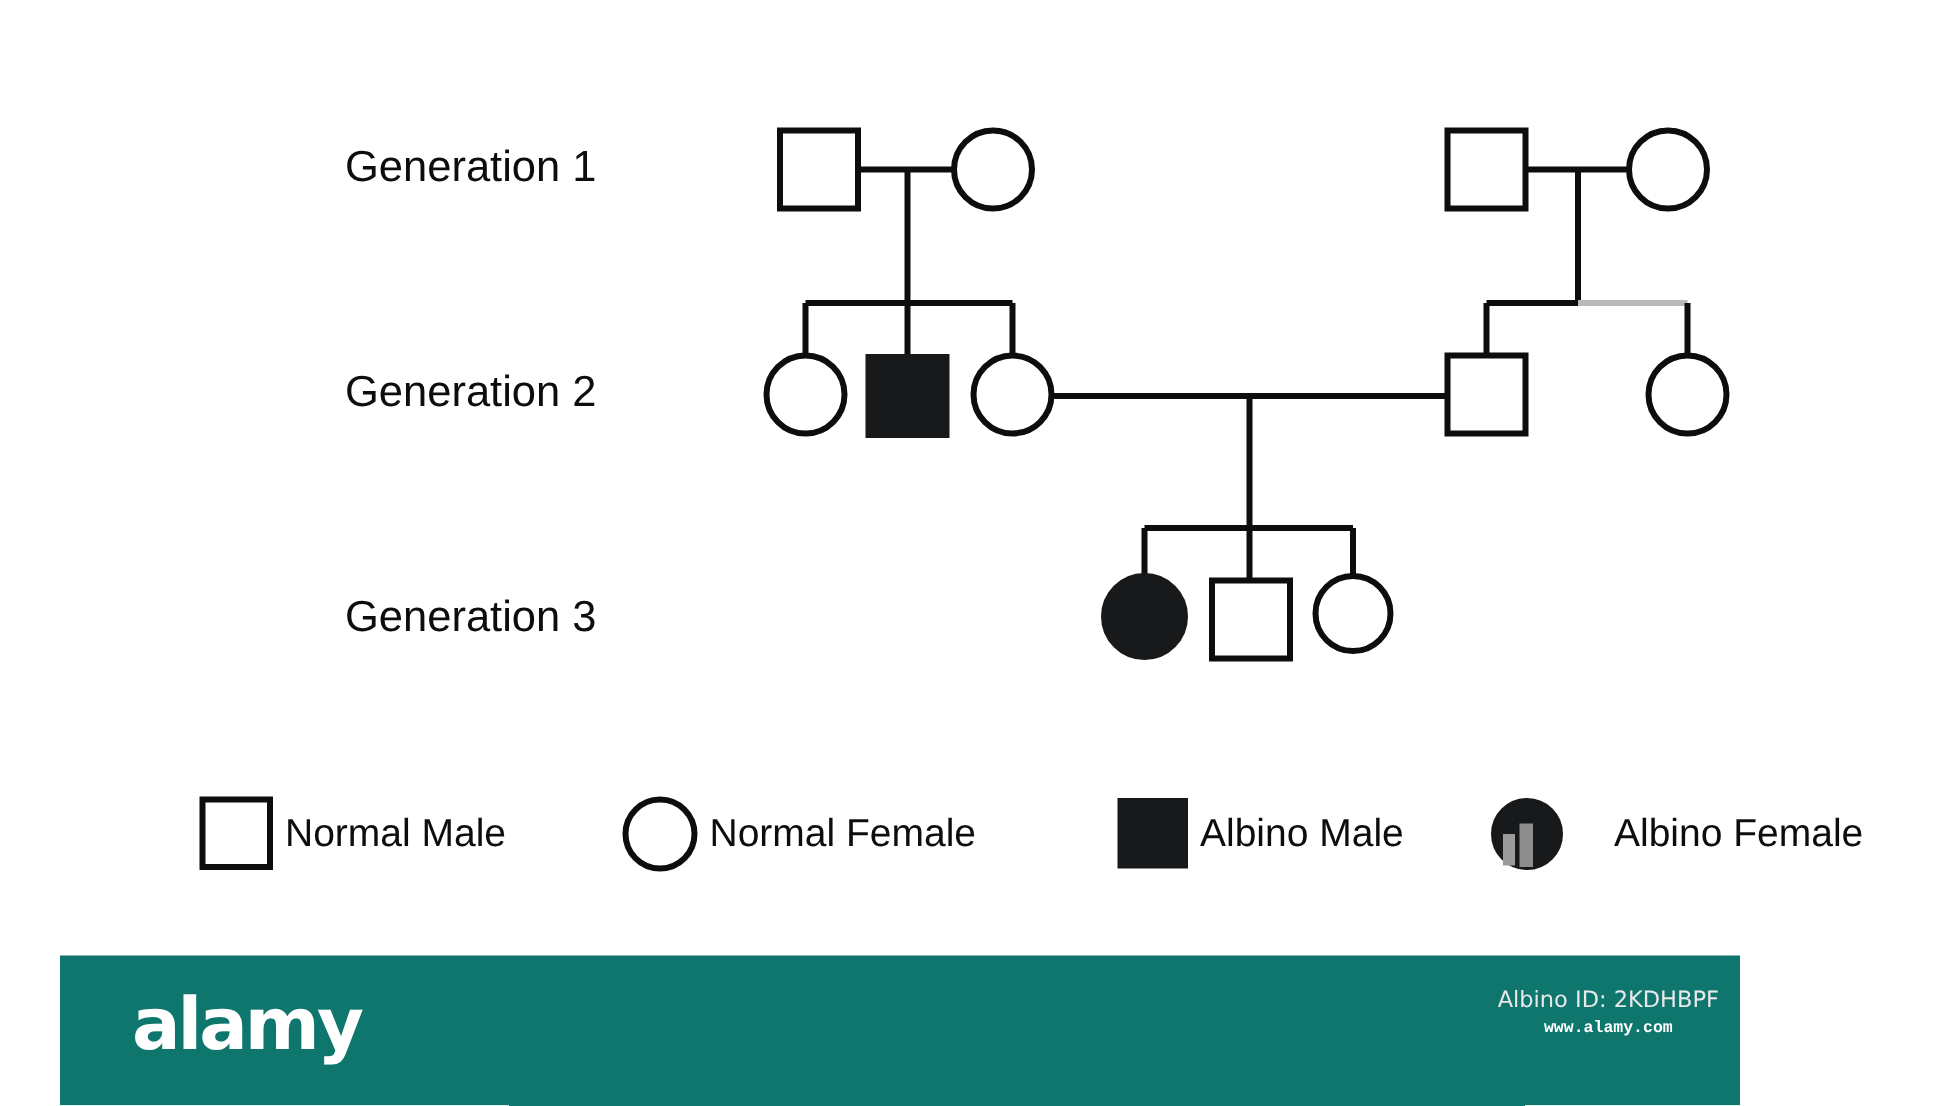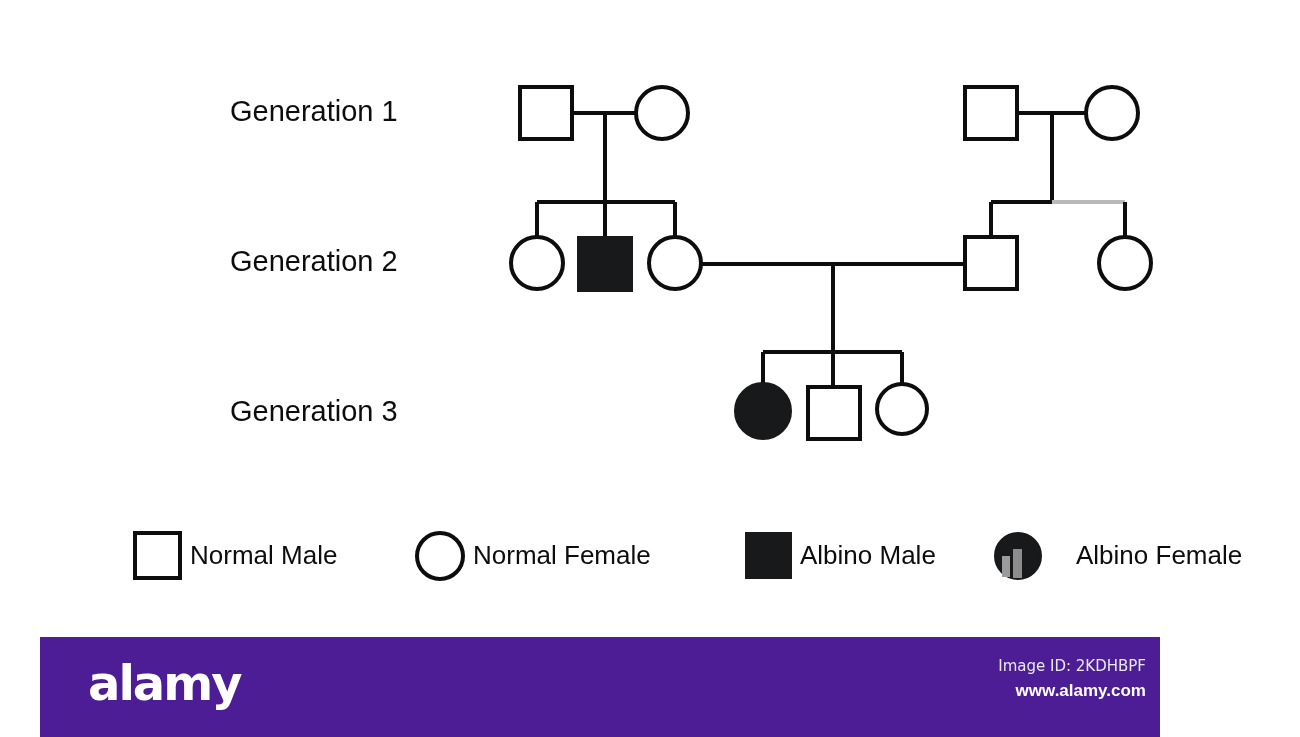--- a/index.html
+++ b/index.html
@@ -60,21 +60,21 @@
     stroke-width: 4;
     fill: none;
   }
   
   #watermark-bar {
     position: absolute;
     left: 0;
     top: 637px;
     width: 1120px;
     height: 100px;
-    background: #4c1d95;
+    background: #0f766e;
     color: #ffffff;
   }
   #alamy-logo {
     position: absolute;
     left: 48px;
     top: 22px;
     font-family: "DejaVu Sans", sans-serif;
     font-weight: 700;
     font-size: 48px;
     letter-spacing: -2px;
@@ -88,26 +88,27 @@
     text-align: right;
   }
   #wm-image-id {
     font-family: "DejaVu Sans", sans-serif;
     font-size: 15px;
     color: #e9e9e9;
     line-height: 1.5;
     white-space: nowrap;
   }
   #wm-url {
-    font-family: Liberation Sans, sans-serif;
+    font-family: Liberation Mono, monospace;
     font-weight: 700;
-    font-size: 17px;
+    font-size: 11px;
     color: #ffffff;
     line-height: 1.5;
     white-space: nowrap;
+    text-align: center;
   }
 </style>
 </head>
 <body>
 
 <div id="page">
 
   <svg id="pedigree-svg" viewBox="0 0 1300 630">
 
     <text class="gen-label" x="190" y="113">Generation 1</text>
@@ -191,18 +192,18 @@
         <rect x="973" y="549" width="9" height="29" fill="#8d8d8d"></rect>
         <text class="legend-label" x="1036" y="557">Albino Female</text>
       </g>
 
     </g>
   </svg>
 
   <div id="watermark-bar">
     <div id="alamy-logo">alamy</div>
     <div id="wm-right">
-      <div id="wm-image-id">Image ID: 2KDHBPF</div>
+      <div id="wm-image-id">Albino ID: 2KDHBPF</div>
       <div id="wm-url">www.alamy.com</div>
     </div>
   </div>
 
 </div>
 
 </body></html>

